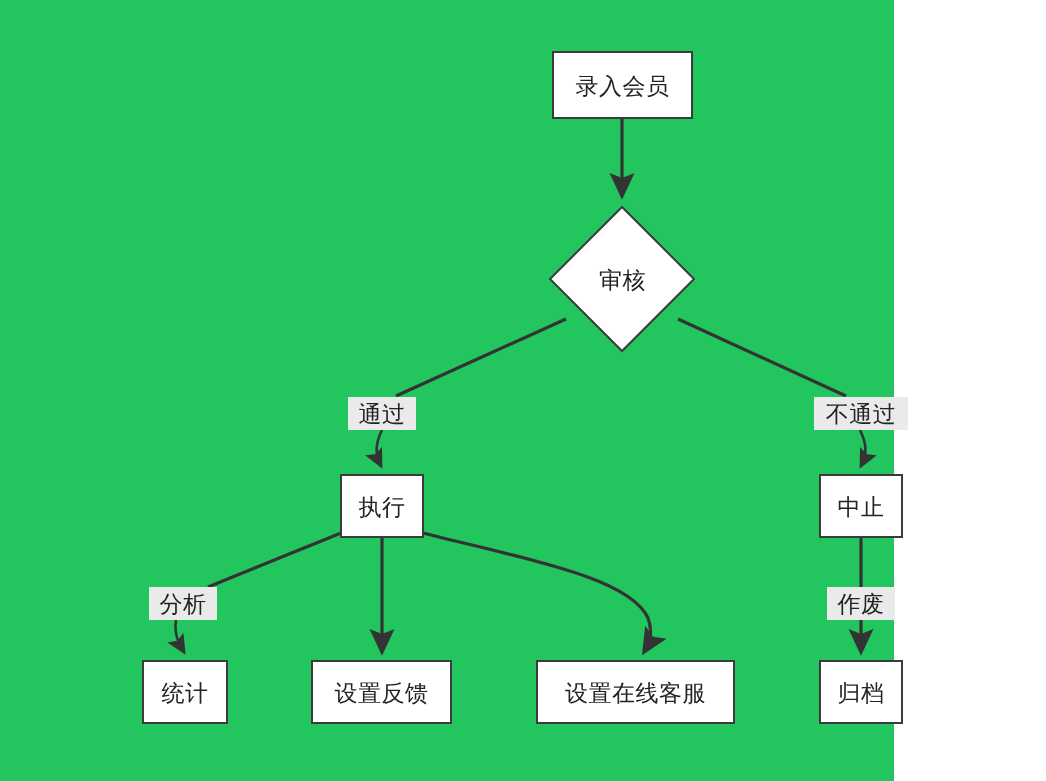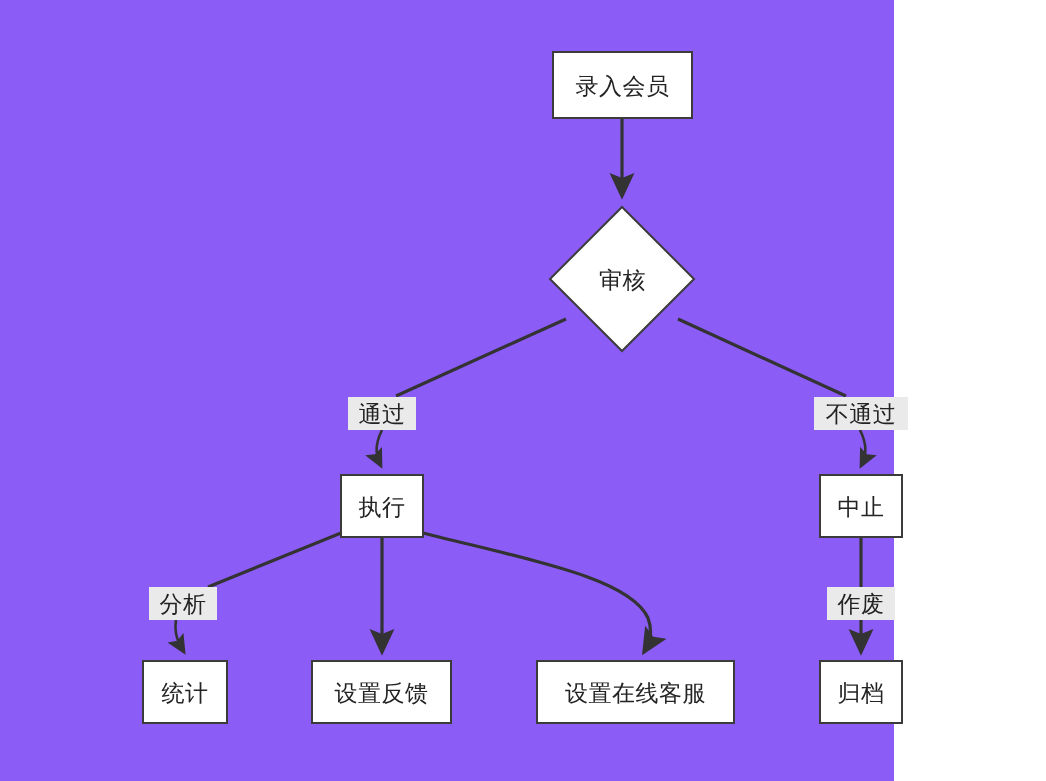--- a/index.html
+++ b/index.html
@@ -10,21 +10,21 @@
   body {
     width: 1046px;
     height: 781px;
     font-family: "DejaVu Sans", "Liberation Sans", sans-serif;
     overflow: hidden;
   }
   #diagram-root {
     position: relative;
     width: 894px;
     height: 781px;
-    background: #8b5cf6;
+    background: #22c55e;
   }
   svg#flow-svg {
     position: absolute;
     left: 0;
     top: 0;
     width: 1046px;
     height: 781px;
     display: block;
   }
   .node-rect {

